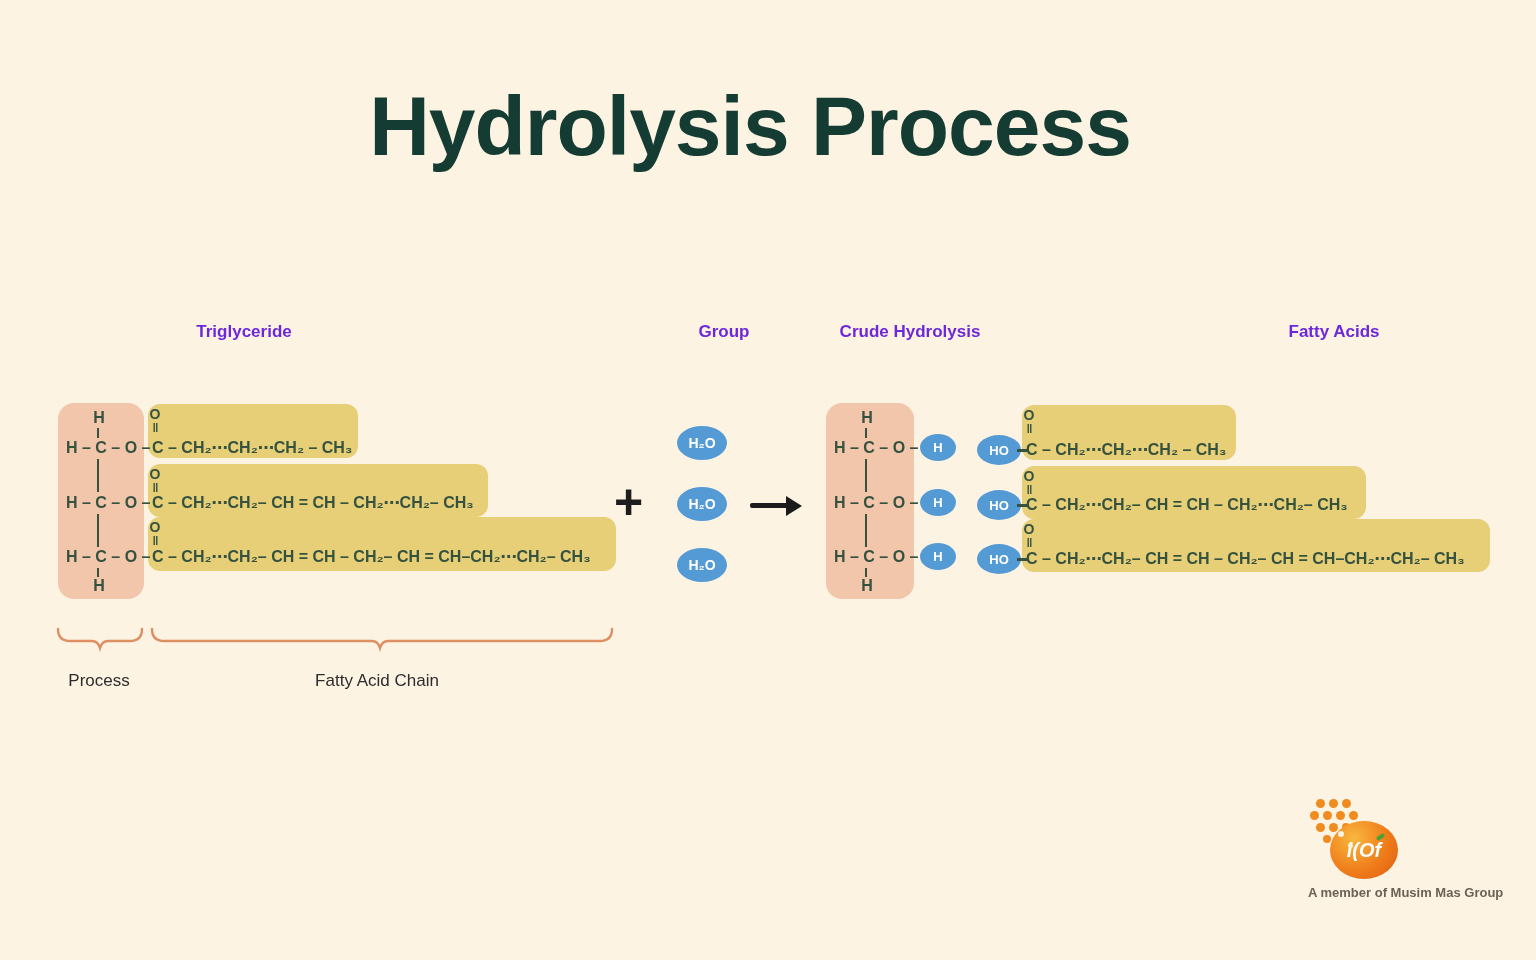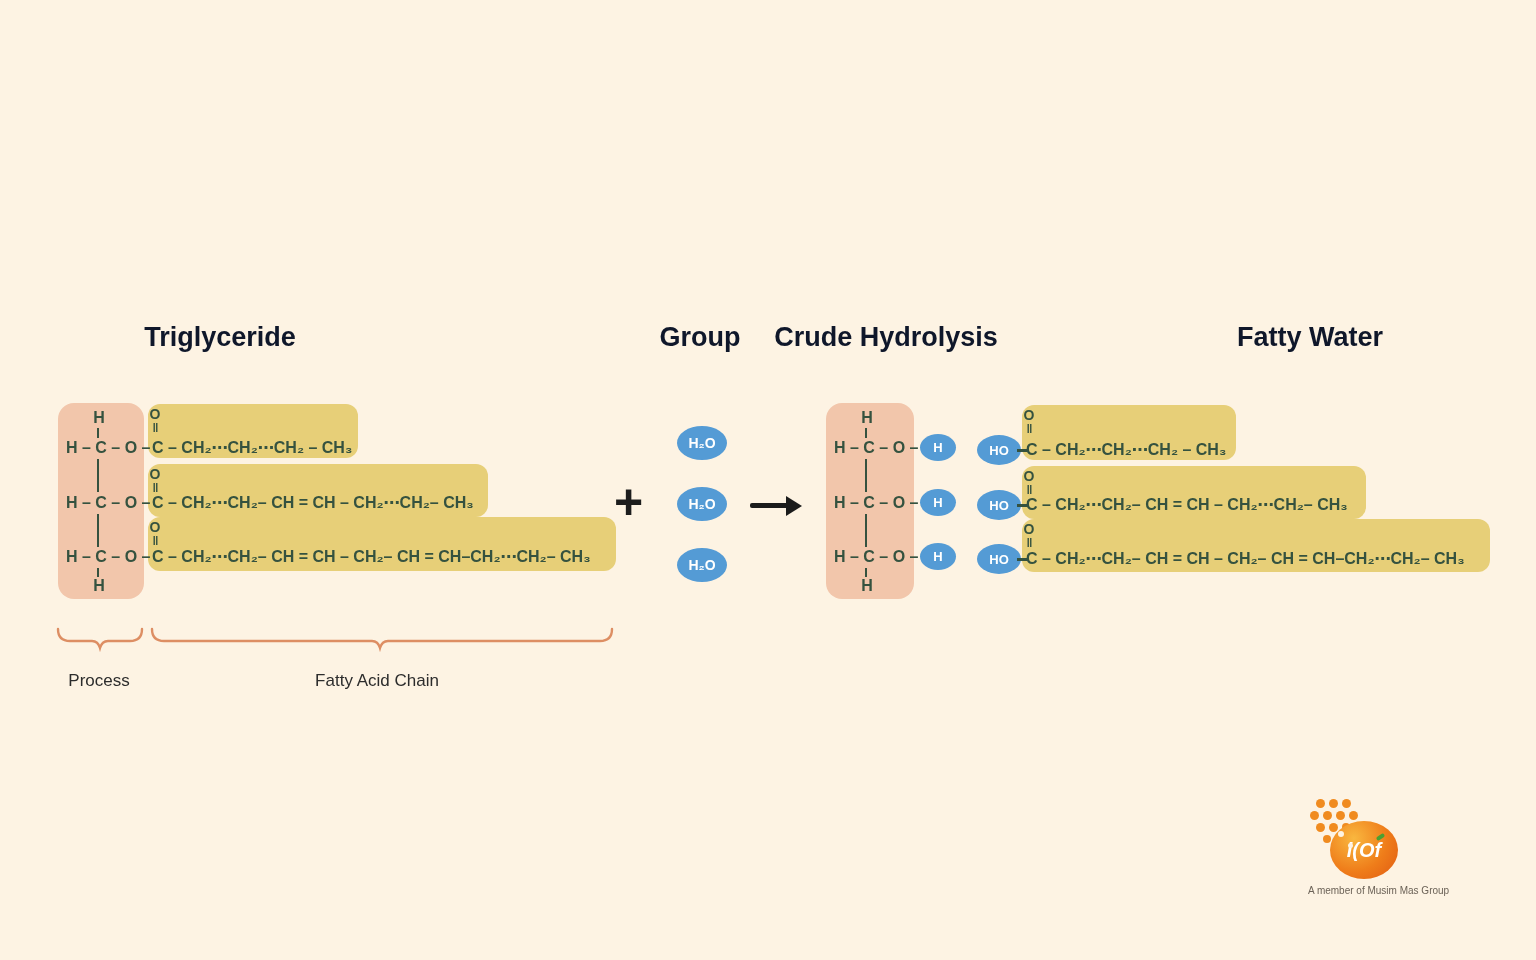--- a/index.html
+++ b/index.html
@@ -4,21 +4,21 @@
 <style>
   * { margin:0; padding:0; box-sizing:border-box; }
   html,body { width:1536px; height:960px; }
   body { font-family:"Liberation Sans","DejaVu Sans",sans-serif; background:#fdf3e3; overflow:hidden; }
   #canvas { position:relative; width:1536px; height:960px; background:#fdf3e3; }
 
   .abs { position:absolute; }
   .title { top:78px; left:0; width:1500px; text-align:center;
            font-size:84px; font-weight:700; letter-spacing:-1px; color:#153c33; }
   .hdr { top:322px; transform:translateX(-50%); white-space:nowrap;
-         font-size:27px; font-weight:700; color:#0f172a; }
+         font-size:17px; font-weight:700; color:#6d28d9;margin-left:24px; }
 
   .hl-pink  { background:#f2c6ab; border-radius:16px; }
   .hl-yel   { background:#e7cf78; border-radius:12px; }
 
   .frm { font-size:16px; font-weight:600; color:#35523f; line-height:18px; white-space:nowrap; }
   .atom { width:18px; text-align:center; }
   .carbO { font-size:14px; line-height:15px; }
   .dbond { font-size:12px; line-height:14px; letter-spacing:-1px; }
   .bond-v { width:2px; background:#35523f; }
   .bond-h { height:2.5px; background:#35523f; }
@@ -43,33 +43,34 @@
   .mm-word { margin-top:3px; width:118px; text-align:center; font-size:19px; font-weight:700;
              color:#1f7d46; letter-spacing:0.5px; white-space:nowrap; }
 
   .icof-dot { position:absolute; border-radius:50%; background:#f08b1f; }
   .icof-ellipse { position:absolute; left:22px; top:24px; width:68px; height:58px; border-radius:50%;
                   background:radial-gradient(circle at 35% 30%, #f9b73f 0%, #ef7d1a 55%, #e05a12 100%);
                   display:flex; align-items:center; justify-content:center; }
   .icof-word { color:#ffffff; font-size:20px; font-weight:700; font-style:italic; }
   .icof-leaf { position:absolute; right:13px; top:14px; width:9px; height:4px; background:#4ba032;
                border-radius:2px; transform:rotate(-35deg); }
-  .icof-cap { position:absolute; top:88px; left:0; width:110px; font-size:10px; color:#6b6257; white-space:nowrap; }
+  .icof-cap { position:absolute; top:88px; left:0; width:110px; font-size:13px; color:#6b6257; white-space:nowrap;font-weight:bold; }
   .wdot { position:absolute; border-radius:50%; background:#fdf3e3; }
 </style>
 </head>
 <body>
 
 <div id="canvas">
 
+  <div class="abs title">Hydrolysis Process</div>
 
   <div class="abs hdr" style="left:220px;">Triglyceride</div>
   <div class="abs hdr" style="left:700px;">Group</div>
   <div class="abs hdr" style="left:886px;">Crude Hydrolysis</div>
-  <div class="abs hdr" style="left:1310px;">Fatty Water</div>
+  <div class="abs hdr" style="left:1310px;">Fatty Acids</div>
 
   <div>
 
     <div class="abs hl-pink" style="left:58px;top:403px;width:86px;height:196px;"></div>
     <div class="abs hl-yel" style="left:148px;top:404px;width:210px;height:54px;"></div>
     <div class="abs hl-yel" style="left:148px;top:464px;width:340px;height:53px;"></div>
     <div class="abs hl-yel" style="left:148px;top:517px;width:468px;height:54px;"></div>
 
     <div class="abs frm atom" style="left:90px;top:409px;">H</div>
     <div class="abs bond-v" style="left:97px;top:428px;height:10px;"></div>

